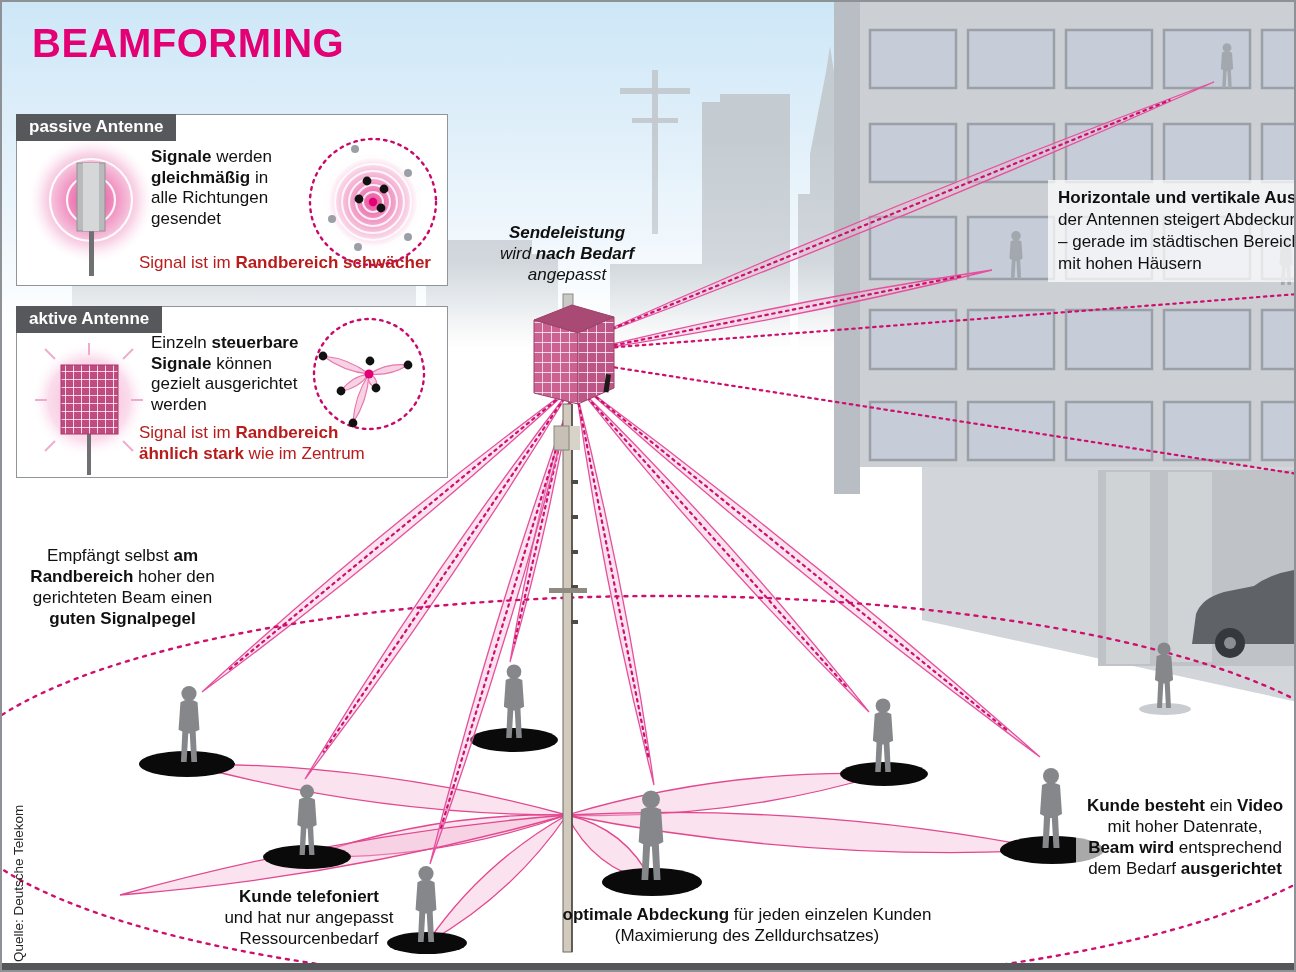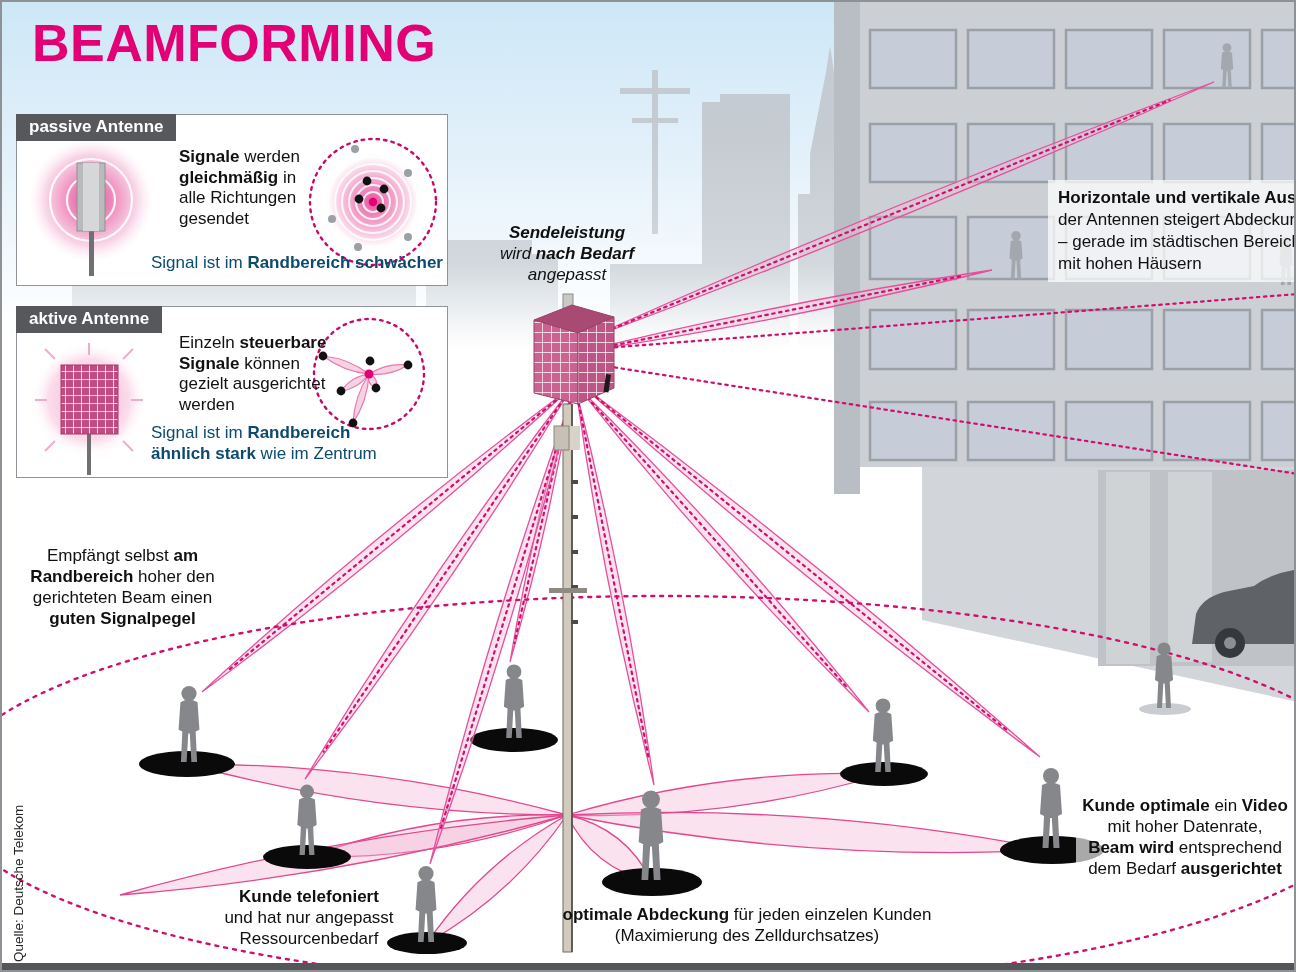--- a/index.html
+++ b/index.html
@@ -7,27 +7,27 @@
     border:2px solid #8e9296;
     background:linear-gradient(180deg,#cde7f7 0%,#e2f0fa 15%,#ffffff 34%,#ffffff 100%);}
   svg{position:absolute;left:0;top:0;}
   #bgsvg{z-index:1}
   .infobox{position:absolute;width:430px;height:170px;background:#fff;border:1px solid #8f9499;z-index:2;}
   #box-passive{left:14px;top:112px;}
   #box-active{left:14px;top:304px;}
   .tab{position:absolute;left:-1px;top:-1px;background:#57585b;color:#fff;font-weight:700;font-size:17px;
     padding:3px 13px 4px 13px;z-index:3;}
   .boxart{position:absolute;left:0;top:0;}
-  .box-body{position:absolute;left:134px;top:32px;font-size:17px;line-height:20.5px;color:#111;z-index:3;margin-left:28px;}
-  .box-foot{position:absolute;left:134px;font-size:17px;line-height:20.5px;color:#0c4a6e;z-index:3;}
+  .box-body{position:absolute;left:134px;top:32px;font-size:17px;line-height:20.5px;color:#111;z-index:3;}
+  .box-foot{position:absolute;left:122px;font-size:17px;line-height:20.5px;color:#b91c1c;z-index:3;}
   #fgsvg{z-index:4}
   .lbl{position:absolute;z-index:5;font-size:17px;line-height:21px;color:#101010;}
   .lbl .line{white-space:nowrap;}
   .b{font-weight:700;}
-  #lbl-title{left:30px;top:20px;font-size:52px;line-height:42px;font-weight:700;color:#e20074;letter-spacing:.5px;}
+  #lbl-title{left:30px;top:20px;font-size:40px;line-height:42px;font-weight:700;color:#e20074;letter-spacing:.5px;}
   #lbl-subtitle{left:32px;top:62px;font-size:17.5px;color:#151515;}
   #lbl-sende{left:455px;top:220px;width:220px;text-align:center;font-style:italic;}
   #lbl-ausricht{left:1046px;top:178px;width:330px;background:rgba(255,255,255,.72);padding:7px 10px;line-height:22px;}
   #lbl-signalbedarf{left:1076px;top:541px;width:150px;text-align:center;background:rgba(255,255,255,.70);padding:5px 4px;}
   #lbl-rand{left:18px;top:543px;width:205px;text-align:center;}
   #lbl-telefoniert{left:212px;top:884px;width:190px;text-align:center;}
   #lbl-abdeckung{left:545px;top:902px;width:400px;text-align:center;}
   #lbl-streamt{left:1074px;top:793px;width:218px;text-align:center;background:rgba(255,255,255,.65);}
   #lbl-quelle{left:6px;top:960px;width:200px;transform:rotate(-90deg);transform-origin:0 0;
     font-size:13.5px;color:#222;z-index:5;}
@@ -363,21 +363,21 @@
     <div class="line"><span>und hat nur angepasst</span></div>
     <div class="line"><span>Ressourcenbedarf</span></div>
   </div>
 
   <div class="lbl" id="lbl-abdeckung">
     <div class="line"><span class="b">optimale Abdeckung</span><span> für jeden einzelen Kunden</span></div>
     <div class="line"><span>(Maximierung des Zelldurchsatzes)</span></div>
   </div>
 
   <div class="lbl" id="lbl-streamt">
-    <div class="line"><span class="b">Kunde optimale</span><span> ein </span><span class="b">Video</span></div>
+    <div class="line"><span class="b">Kunde besteht</span><span> ein </span><span class="b">Video</span></div>
     <div class="line"><span>mit hoher Datenrate,</span></div>
     <div class="line"><span class="b">Beam wird</span><span> entsprechend</span></div>
     <div class="line"><span>dem Bedarf </span><span class="b">ausgerichtet</span></div>
   </div>
 
   <div class="lbl" id="lbl-quelle">Quelle: Deutsche Telekom</div>
 
   <div id="bottombar"></div>
 </div>
 

